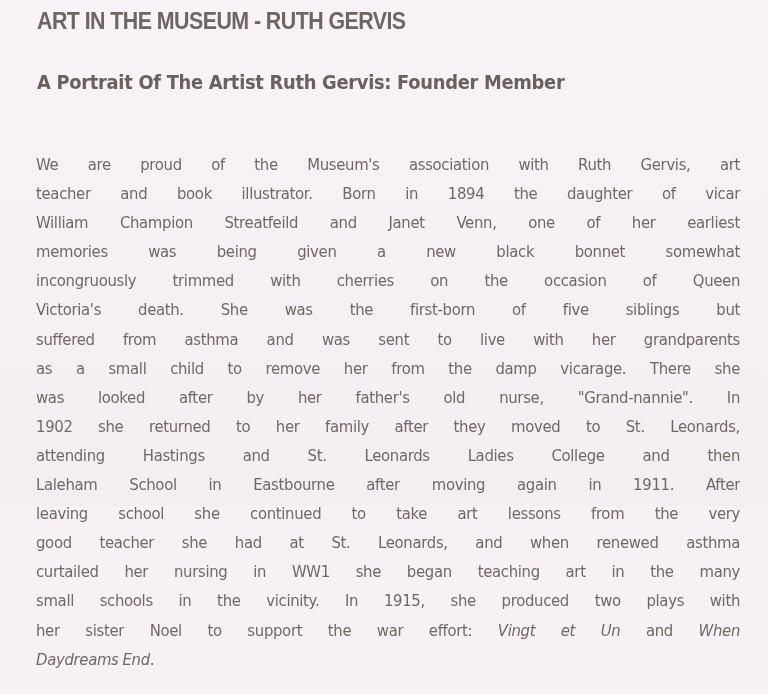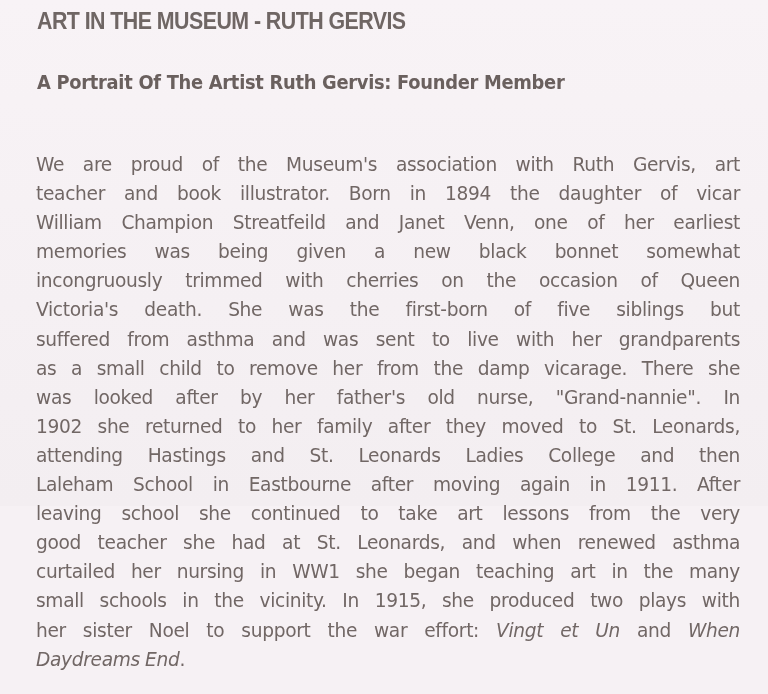--- a/index.html
+++ b/index.html
@@ -49,21 +49,21 @@
       transform-origin: left top;
       white-space: nowrap;
     }
     .body-text {
       position: absolute;
       left: 36px;
       top: 150px;
       width: 704px;
       margin: 0;
       font-family: "DejaVu Sans", sans-serif;
-      font-size: 20px;
+      font-size: 16px;
       line-height: 29.1px;
       color: #716765;
       text-align: justify;
       letter-spacing: -0.35px;
       word-spacing: -0.5px;
     }
     .body-text .line {
       display: block;
       text-align: justify;
       text-align-last: justify;

